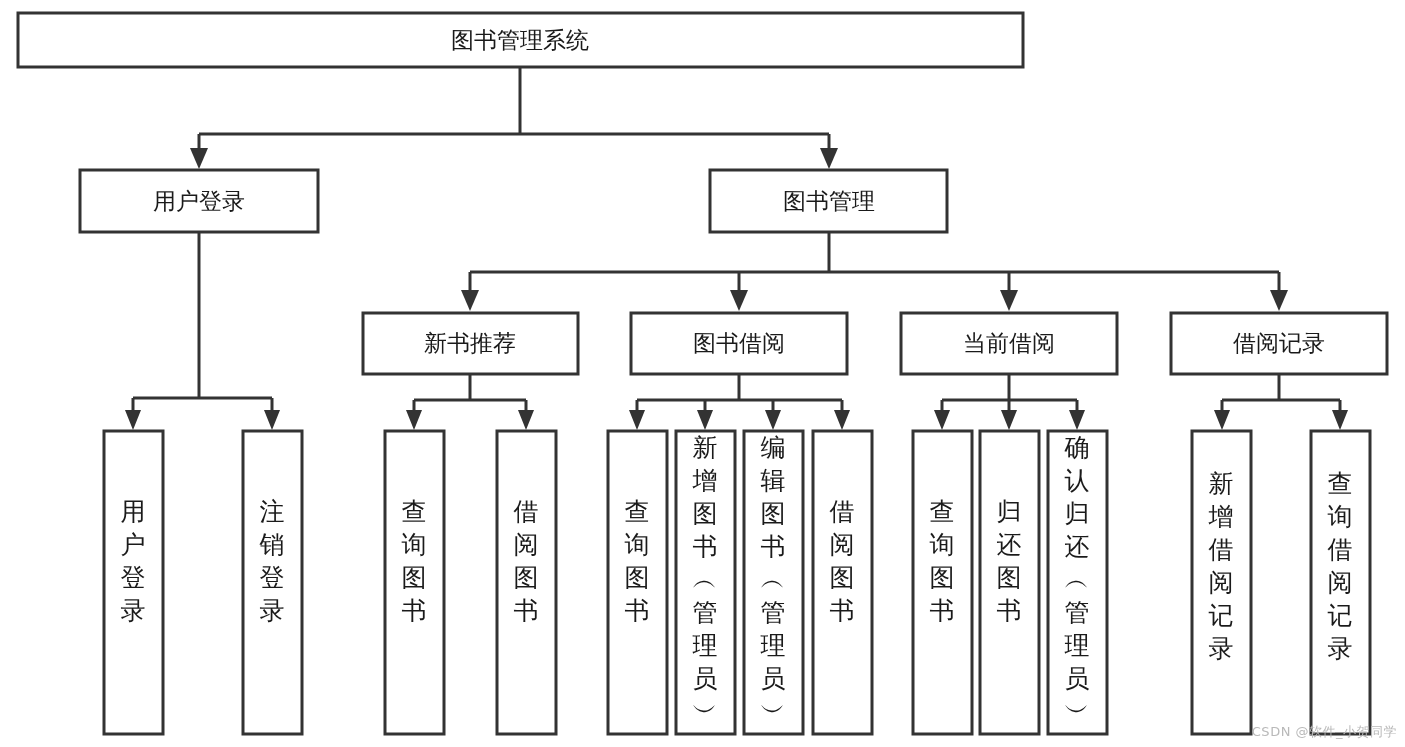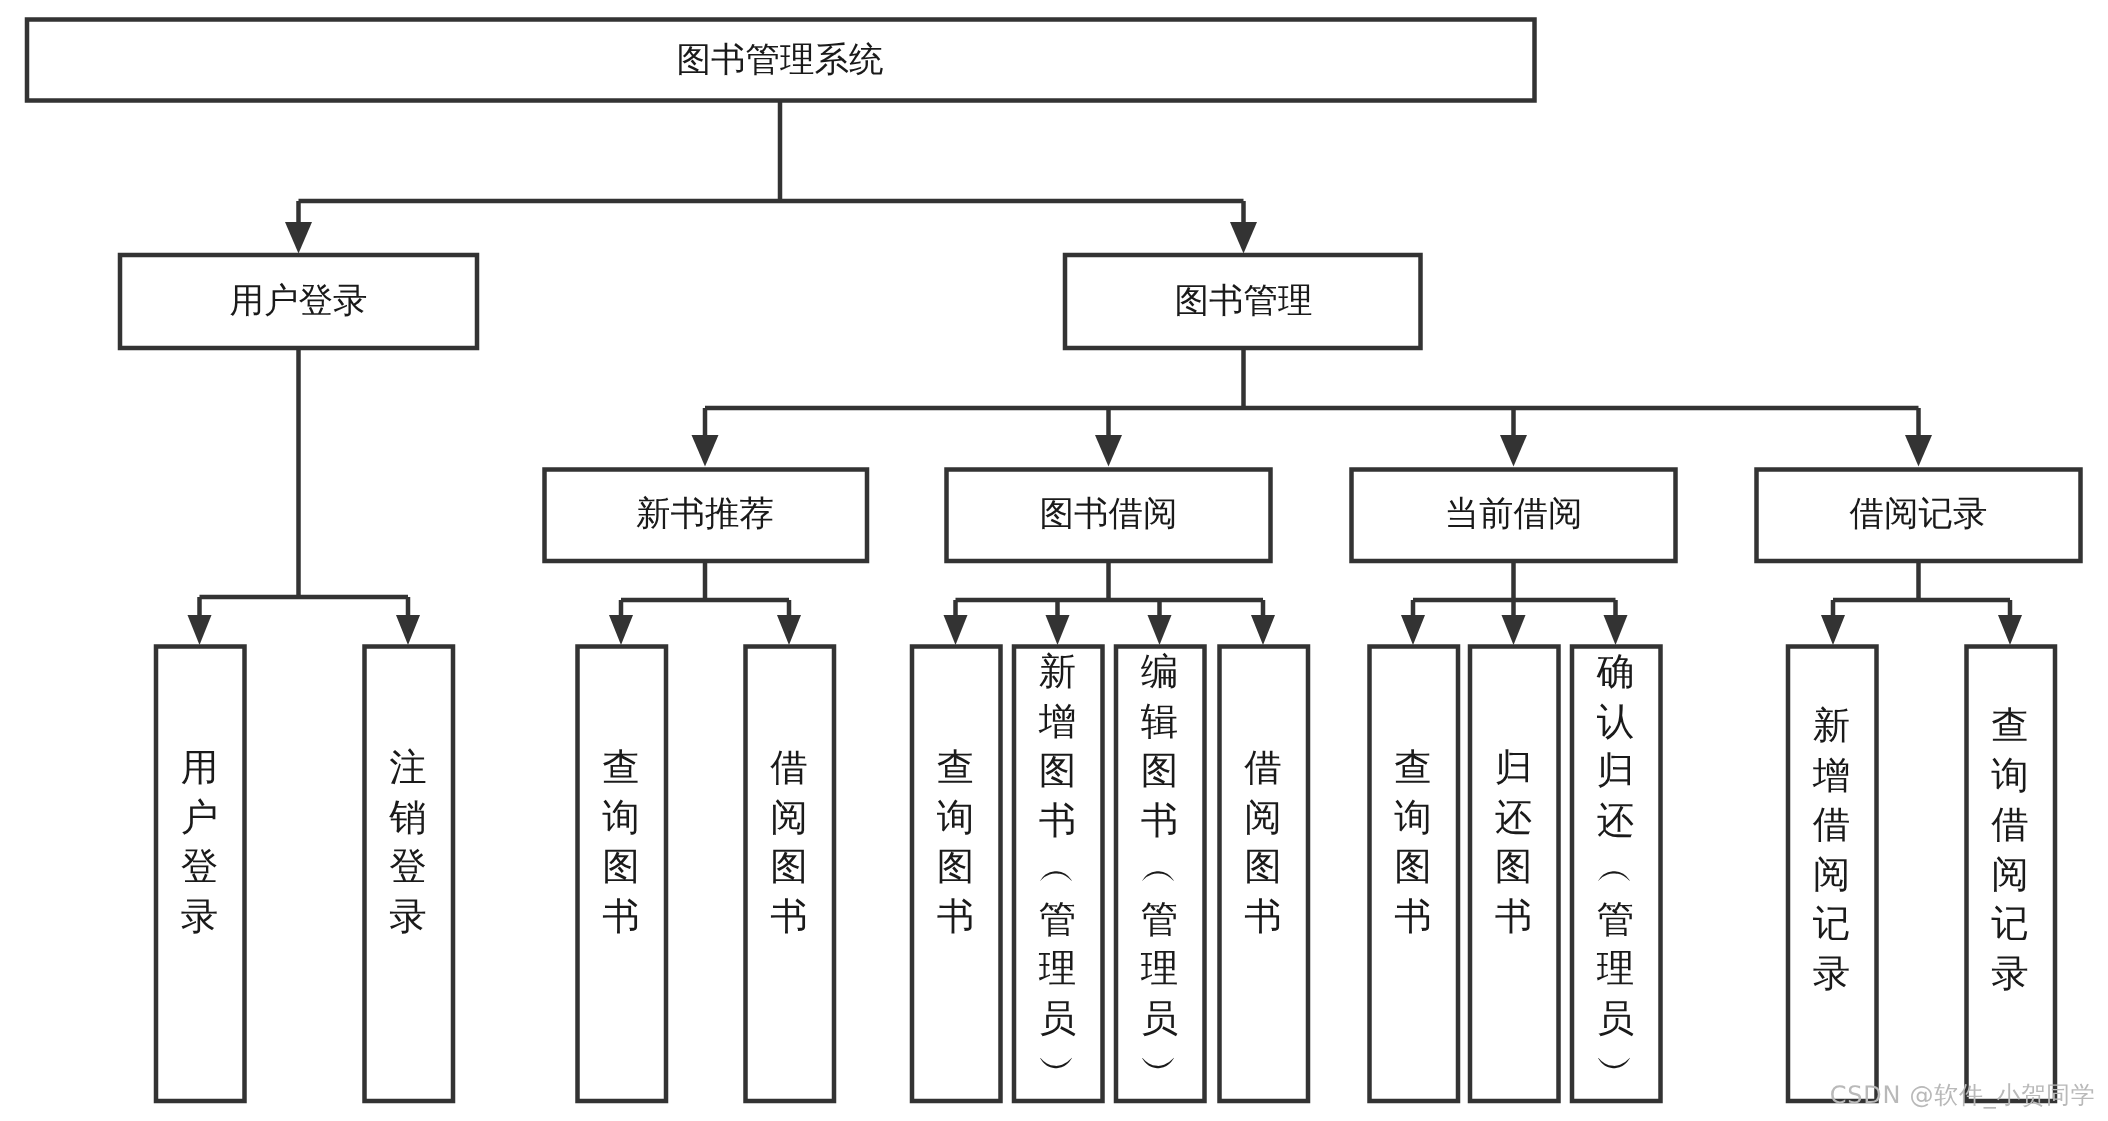--- a/index.html
+++ b/index.html
@@ -49,21 +49,21 @@
     font-family: "DejaVu Sans", "Liberation Sans", sans-serif;
     font-size: 25px;
     fill: #1a1a1a;
     text-anchor: middle;
   }
   .watermark {
     position: absolute;
     right: 8px;
     bottom: 6px;
     font-family: "DejaVu Sans", "Liberation Sans", sans-serif;
-    font-size: 16px;
+    font-size: 13px;
     color: #b9b9b9;
     letter-spacing: 0.5px;
     white-space: nowrap;
     pointer-events: none;
   }
 </style>
 </head>
 <body>
 
 <div id="diagram-root">

